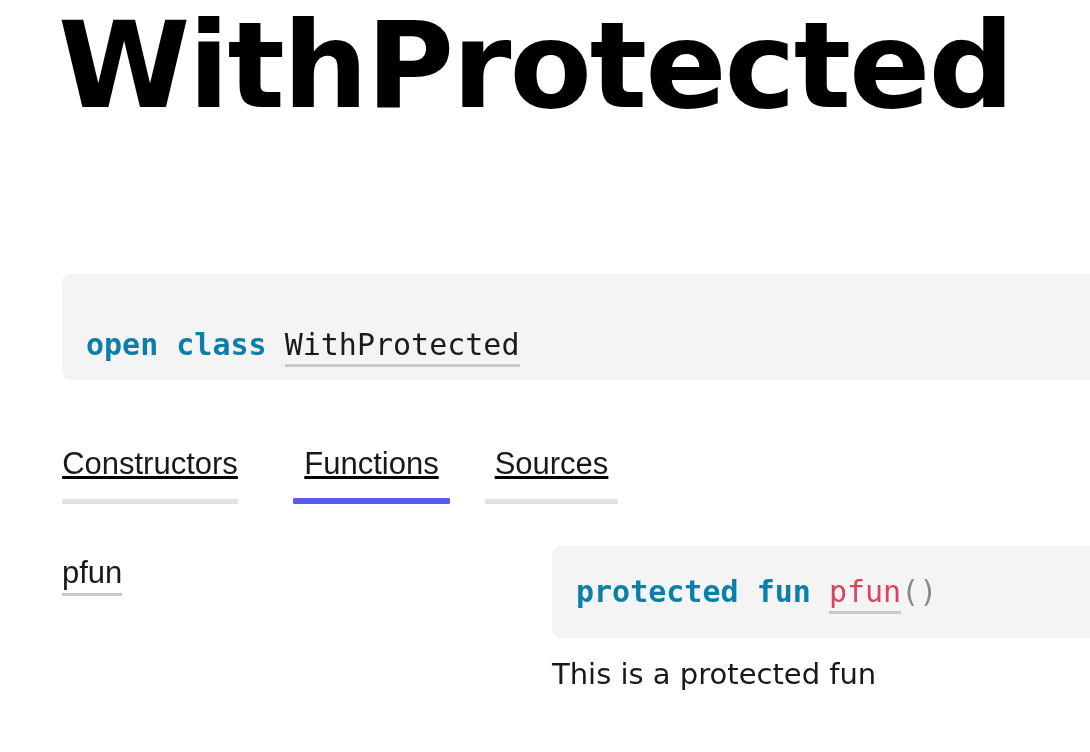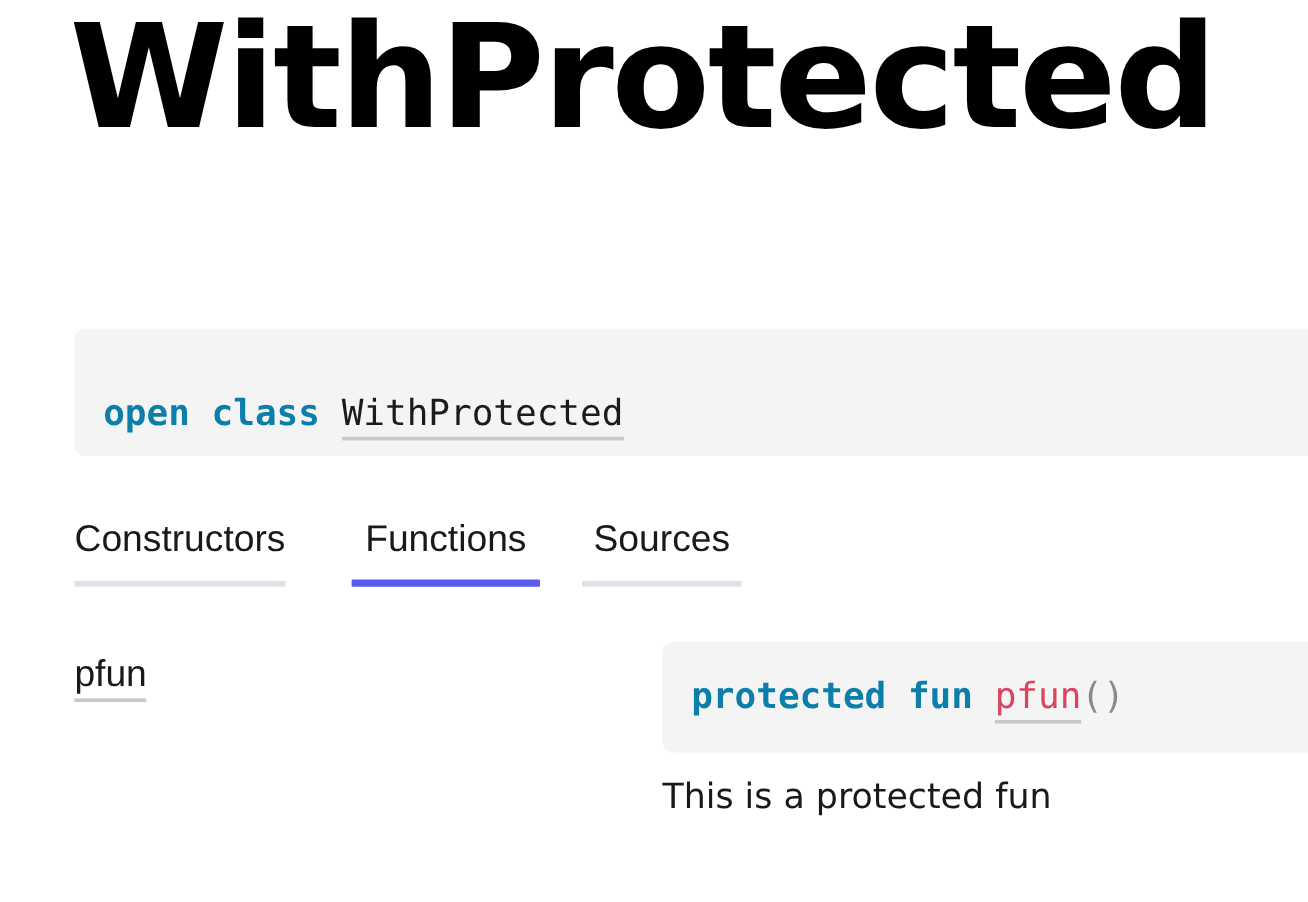--- a/index.html
+++ b/index.html
@@ -93,24 +93,25 @@
   
   .tabs {
     position: absolute;
     left: 62px;
     top: 424px;
     width: 1020px;
     height: 78px;
   }
   .tab {
     position: absolute;
-    top: 0;
+    top: 15px;
     height: 78px;
     box-sizing: border-box;
     cursor: pointer;
+    text-decoration: underline;
   }
   .tab-label {
     display: block;
     font-family: "Liberation Sans", sans-serif;
     font-size: 31px;
     line-height: 50px;
     color: #19191c;
     white-space: nowrap;
     text-align: center;
   }
@@ -129,21 +130,21 @@
   }
 
   #tab-constructors { left: 0px;   width: 176px; }
   #tab-functions    { left: 231px; width: 157px; }
   #tab-sources      { left: 423px; width: 133px; }
 
   
   .member-row {
     position: absolute;
     left: 62px;
-    top: 535px;
+    top: 546px;
     width: 1028px;
     height: 180px;
   }
 
   .member-name-col {
     position: absolute;
     left: 0;
     top: 6px;
     width: 420px;
   }

